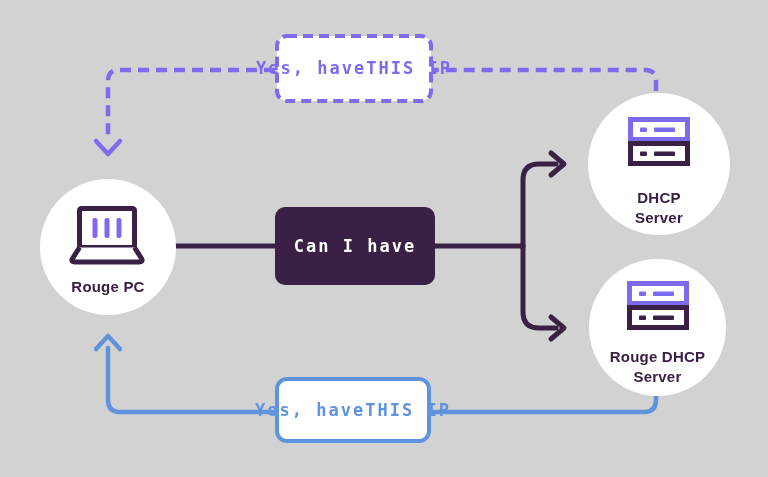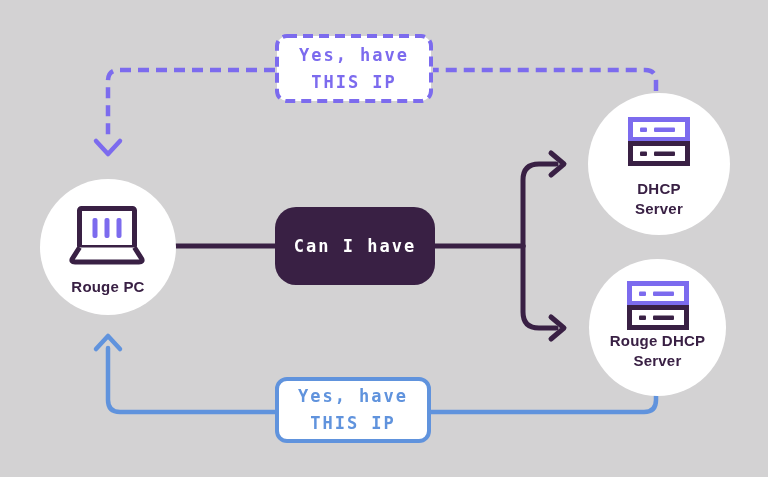--- a/index.html
+++ b/index.html
@@ -40,46 +40,46 @@
   .node-label {
     margin-top:10px;
     font-weight:bold;
     font-size:15px;
     line-height:20px;
     letter-spacing:.2px;
     color: var(--color-dark, #392044);
     text-align:center;
     white-space:nowrap;
   }
-  .node-dhcp .node-label { margin-top:12px; }
-  .node-rogue .node-label { margin-top:0; }
+  .node-dhcp .node-label { margin-top:21px; }
+  .node-rogue .node-label { margin-top:16px; }
 
   .msg-box {
     position:absolute;
     display:flex;
-    flex-direction:column;
+    flex-direction:row;
     align-items:center;
     justify-content:center;
     text-align:center;
     font-family:"DejaVu Sans Mono", monospace;
     font-weight:bold;
     font-size:17px;
     letter-spacing:2px;
     line-height:27px;
     white-space:nowrap;
   }
   .msg-offer-dhcp {
     left:275px; top:34px; width:158px; height:69px;
     color: var(--color-purple, #7c6bee);
     background:transparent; 
   }
   .msg-request {
     left:275px; top:207px; width:160px; height:78px;
     background: var(--color-dark, #392044);
-    border-radius:21px;
+    border-radius:10px;
     color:#ffffff;
   }
   .msg-offer-rogue {
     left:275px; top:377px; width:156px; height:66px;
     background:#ffffff;
     border:4px solid var(--color-blue, #6093dd);
     border-radius:12px;
     color: var(--color-blue, #6093dd);
   }
 </style>

